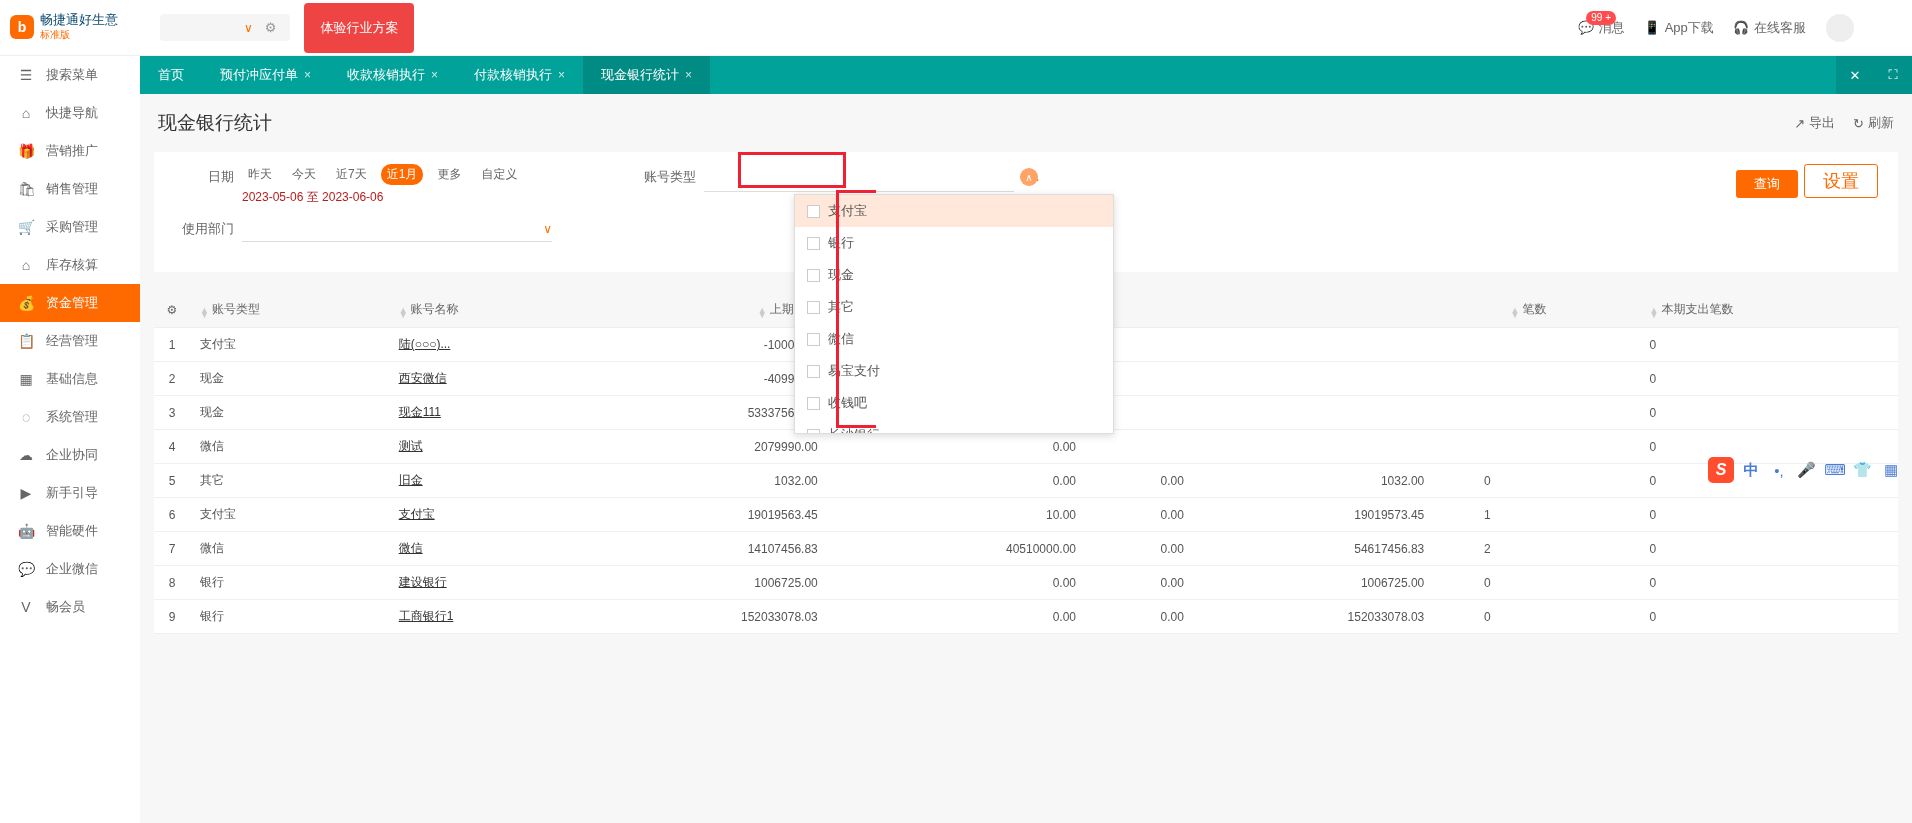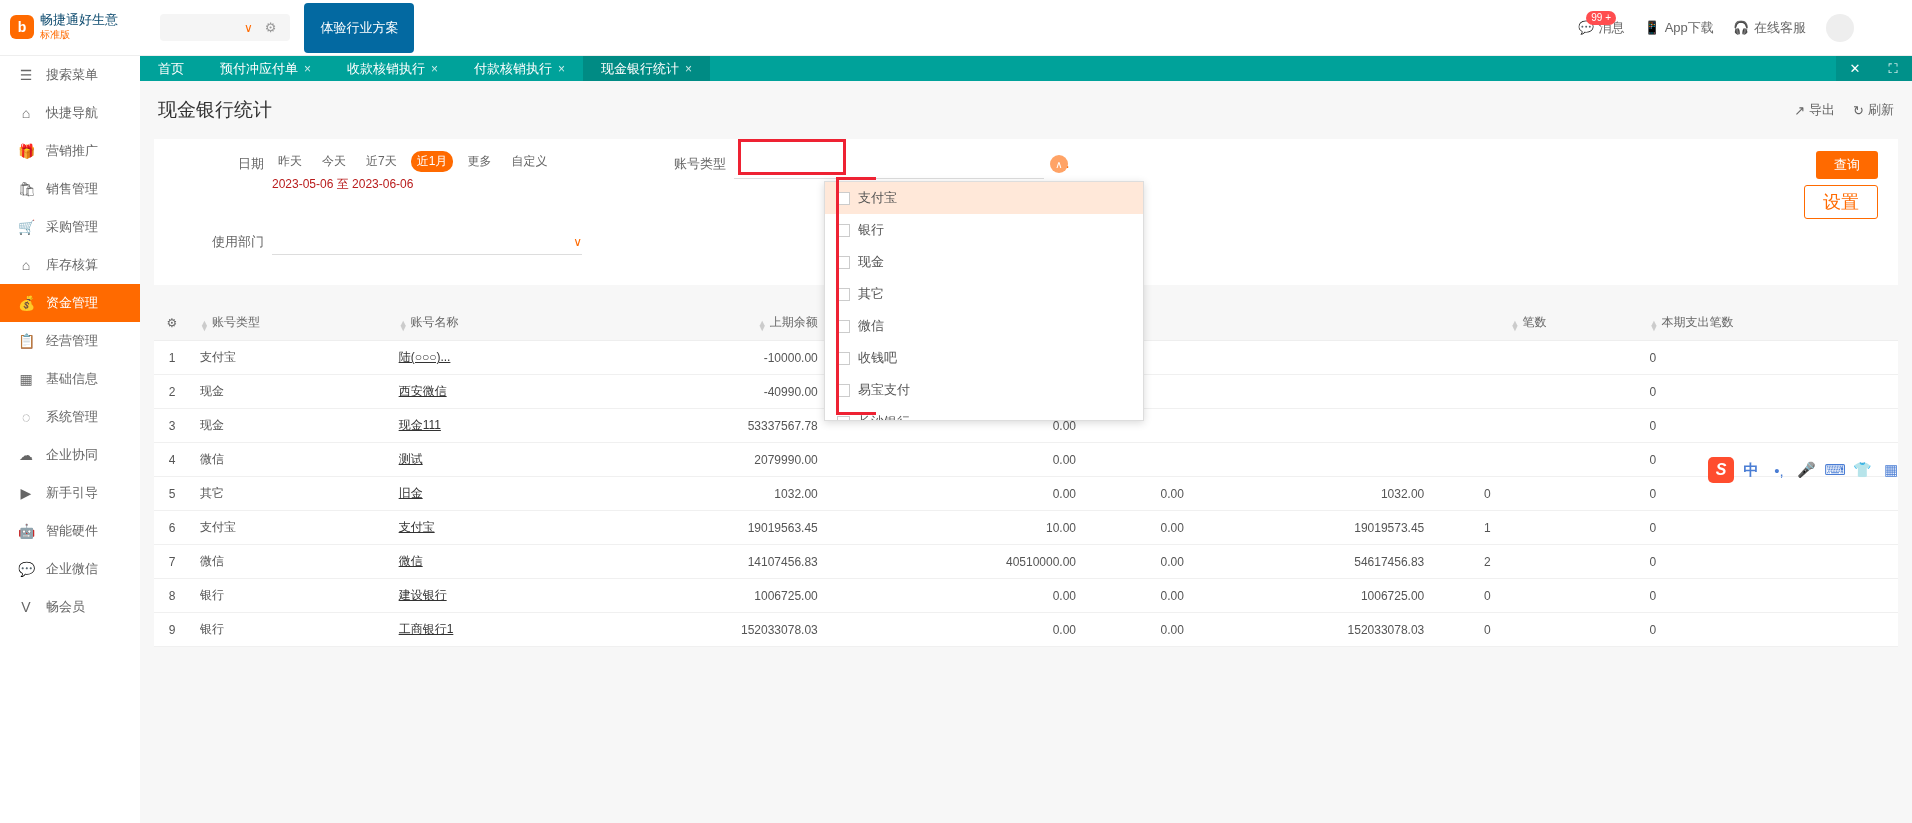--- a/index.html
+++ b/index.html
@@ -8,36 +8,36 @@
 
 .header { height: 56px; display: flex; align-items: center; padding: 0 10px; border-bottom: 1px solid #eee; }
 .logo-area { width: 140px; display: flex; align-items: center; }
 .logo-icon { width: 24px; height: 24px; background: #ff6a00; border-radius: 6px; display: flex; align-items: center; justify-content: center; color: #fff; font-weight: bold; font-size: 14px; margin-right: 6px; }
 .logo-text { font-size: 13px; color: #0c4a6e; line-height: 1.1; }
 .logo-sub { font-size: 10px; color: #ff6a00; }
 .company-area { display: flex; align-items: center; background: #f5f5f5; padding: 6px 14px; border-radius: 4px; margin-left: 10px; }
 .company-name { color: #bbb; margin-right: 70px; }
 .chevron-down { color: #ff6a00; font-size: 12px; margin-right: 12px; }
 .gear-icon { color: #999; cursor: pointer; }
-.try-btn { background: #0369a1; color: #fff; padding: 16px 16px; border-radius: 4px; border: none; margin-left: 14px; cursor: pointer; font-size: 13px; }
+.try-btn { background: #ef4444; color: #fff; padding: 16px 16px; border-radius: 4px; border: none; margin-left: 14px; cursor: pointer; font-size: 13px; }
 .header-right { margin-left: auto; display: flex; align-items: center; gap: 20px; color: #666; font-size: 13px; }
 .header-right-item { display: flex; align-items: center; gap: 4px; cursor: pointer; position: relative; }
 .badge { position: absolute; top: -8px; left: 8px; background: #ff4d4f; color: #fff; font-size: 10px; border-radius: 8px; padding: 0 5px; line-height: 14px; }
 .avatar { width: 28px; height: 28px; border-radius: 50%; background: #eee; }
 .expand-icon { width: 28px; height: 28px; }
 
 
 .sidebar { position: absolute; left: 0; top: 56px; width: 140px; bottom: 0; background: #fff; }
 .sidebar-item { display: flex; align-items: center; padding: 10px 18px; color: #666; cursor: pointer; font-size: 13px; gap: 12px; }
 .sidebar-item.active { background: #ff6a00; color: #fff; }
 .sidebar-icon { width: 16px; text-align: center; font-size: 14px; }
 
 
 .main { position: absolute; left: 140px; top: 56px; right: 0; bottom: 0; display: flex; flex-direction: column; }
-.tabs { background: #00a29a; display: flex; align-items: stretch; height: 25px; }
+.tabs { background: #00a29a; display: flex; align-items: stretch; height: 38px; }
 .tab { display: flex; align-items: center; padding: 0 18px; color: #fff; cursor: pointer; font-size: 13px; gap: 6px; }
 .tab.active { background: #008b84; }
 .tab-close { font-size: 12px; opacity: 0.8; }
 .tabs-right { margin-left: auto; display: flex; }
 .tabs-btn { width: 38px; display: flex; align-items: center; justify-content: center; color: #fff; cursor: pointer; background: rgba(0,0,0,0.1); }
 
 
 .content { flex: 1; background: #f7f7f7; padding: 0 14px; overflow: hidden; }
 .page-head { display: flex; align-items: center; padding: 16px 4px; }
 .page-title { font-size: 19px; color: #333; font-weight: 500; }
@@ -50,24 +50,24 @@
 .filter-label { width: 68px; text-align: right; color: #666; padding-right: 8px; padding-top: 4px; font-size: 13px; }
 .date-opts { display: flex; gap: 8px; align-items: center; flex-wrap: wrap; }
 .date-opt { font-size: 12px; color: #666; cursor: pointer; padding: 2px 6px; }
 .date-opt.active { background: #ff6a00; color: #fff; border-radius: 10px; }
 .date-range { font-size: 12px; color: #b91c1c; margin-top: 4px; }
 
 .dropdown-field { position: relative; }
 .dropdown-input { height: 28px; width: 310px; border: none; border-bottom: 1px solid #ddd; font-size: 13px; text-align: right; padding-right: 8px; outline: none; }
 .dropdown-toggle { position: absolute; right: -24px; top: 4px; width: 18px; height: 18px; background: #ffa366; border-radius: 50%; display: flex; align-items: center; justify-content: center; color: #fff; font-size: 10px; cursor: pointer; }
 
-.filter-col1 { flex: 0 0 420px; margin-left: 30px; }
+.filter-col1 { flex: 0 0 420px; }
 .filter-col2 { flex: 0 0 420px; margin-left: 10px; position: relative; }
 .filter-col3 { flex: 0 0 360px; margin-left: 40px; }
-.filter-btns { margin-left: auto; display: flex; flex-direction: column; gap: 6px; align-items: flex-end; }
+.filter-btns { margin-left: auto; display: flex; gap: 6px; align-items: flex-end; }
 .btn-primary { background: #ff6a00; color: #fff; border: none; padding: 5px 18px; border-radius: 3px; cursor: pointer; font-size: 13px; }
 .btn-secondary { background: #fff; color: #ff6a00; border: 1px solid #ff6a00; padding: 4px 18px; border-radius: 3px; cursor: pointer; font-size: 18px; }
 .more-dots { color: #ff6a00; font-size: 16px; letter-spacing: 2px; cursor: pointer; margin-right: 10px; margin-top: 6px; }
 
 
 .dropdown-menu { position: absolute; top: 30px; left: 90px; width: 320px; background: #fff; border: 1px solid #ddd; box-shadow: 0 2px 8px rgba(0,0,0,0.15); z-index: 100; max-height: 240px; overflow-y: scroll; }
 .dropdown-item { padding: 7px 12px; display: flex; align-items: center; gap: 8px; font-size: 13px; color: #555; cursor: pointer; }
 .dropdown-item:first-child { background: #ffe8d9; }
 .checkbox { width: 13px; height: 13px; border: 1px solid #ccc; background: #fff; display: inline-block; }
 
@@ -274,25 +274,25 @@
                 <div class="dropdown-item">
                   <span class="checkbox"></span>
                   <span>其它</span>
                 </div>
                 <div class="dropdown-item">
                   <span class="checkbox"></span>
                   <span>微信</span>
                 </div>
                 <div class="dropdown-item">
                   <span class="checkbox"></span>
+                  <span>易宝支付</span>
+                </div>
+                <div class="dropdown-item">
+                  <span class="checkbox"></span>
                   <span>收钱吧</span>
-                </div>
-                <div class="dropdown-item">
-                  <span class="checkbox"></span>
-                  <span>易宝支付</span>
                 </div>
                 <div class="dropdown-item">
                   <span class="checkbox"></span>
                   <span>长沙银行</span>
                 </div>
               </div>
           </div>
         </div>
 
 

